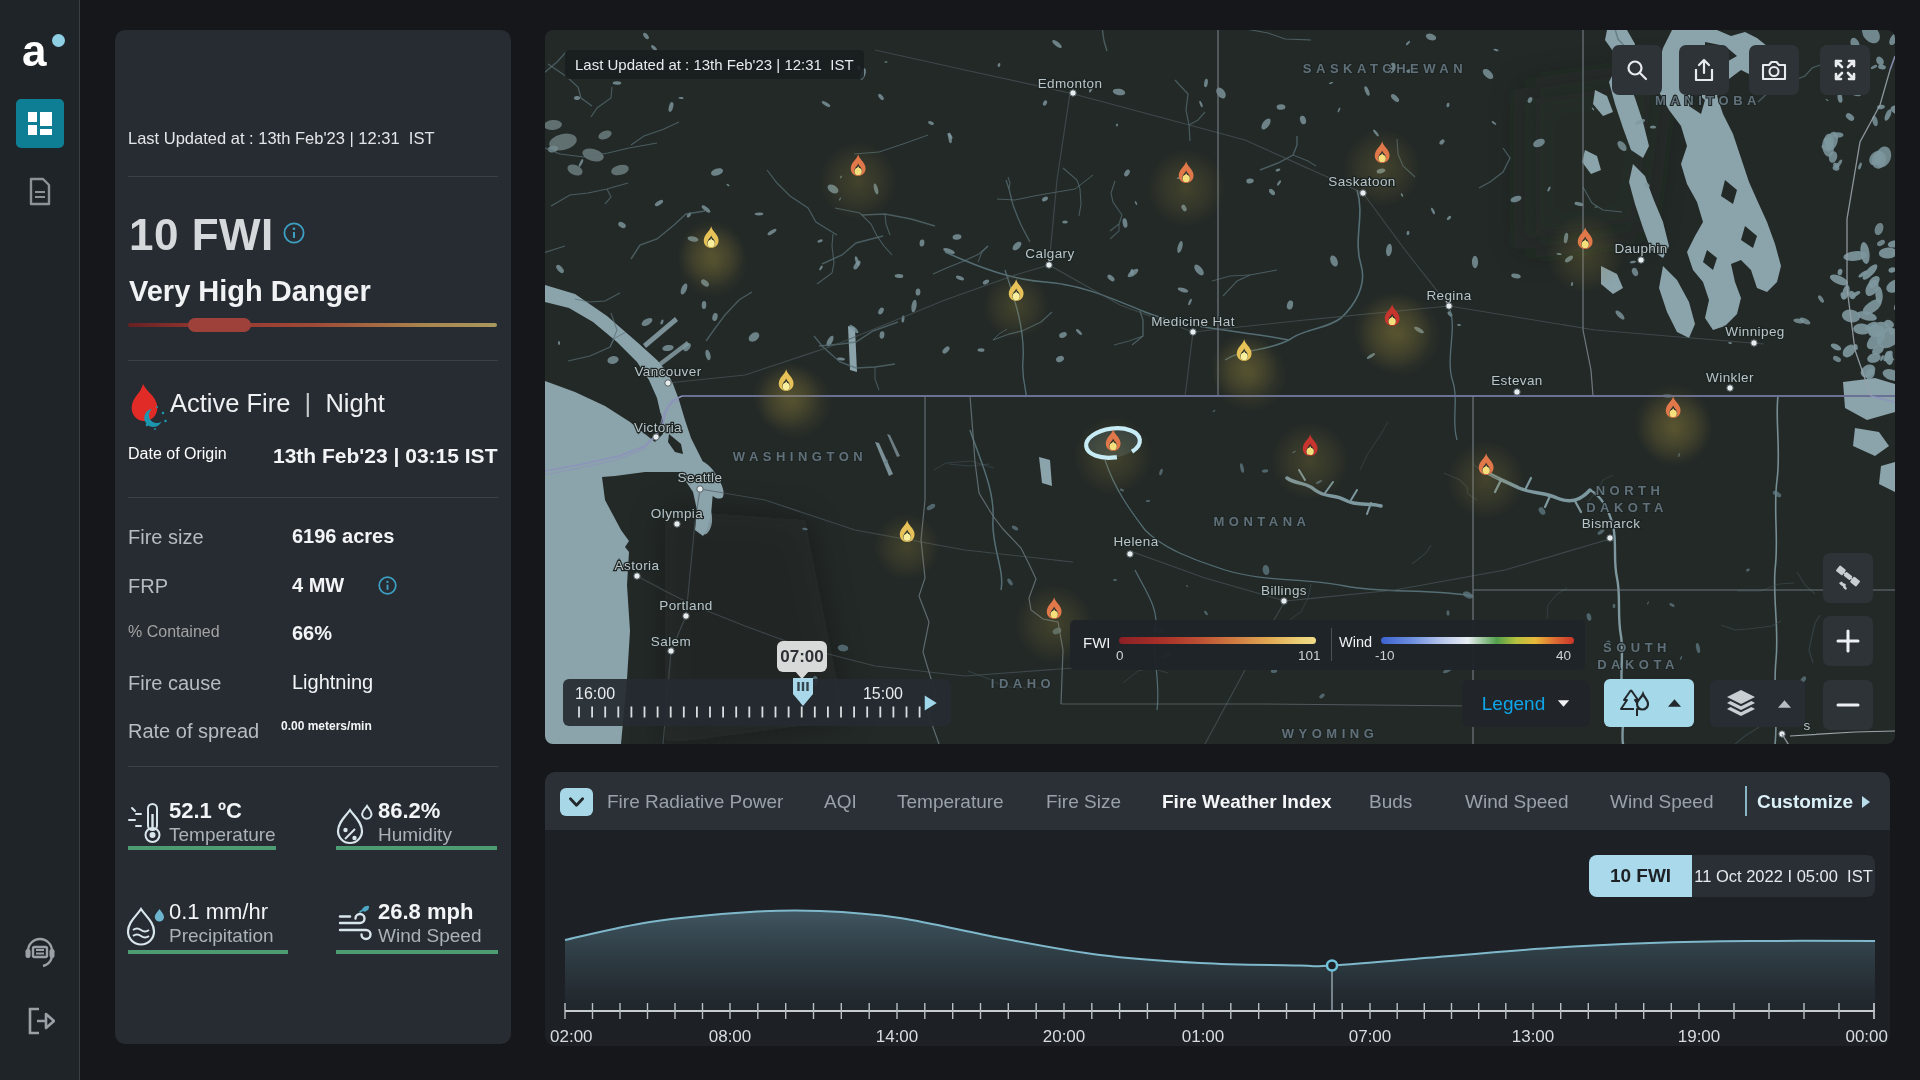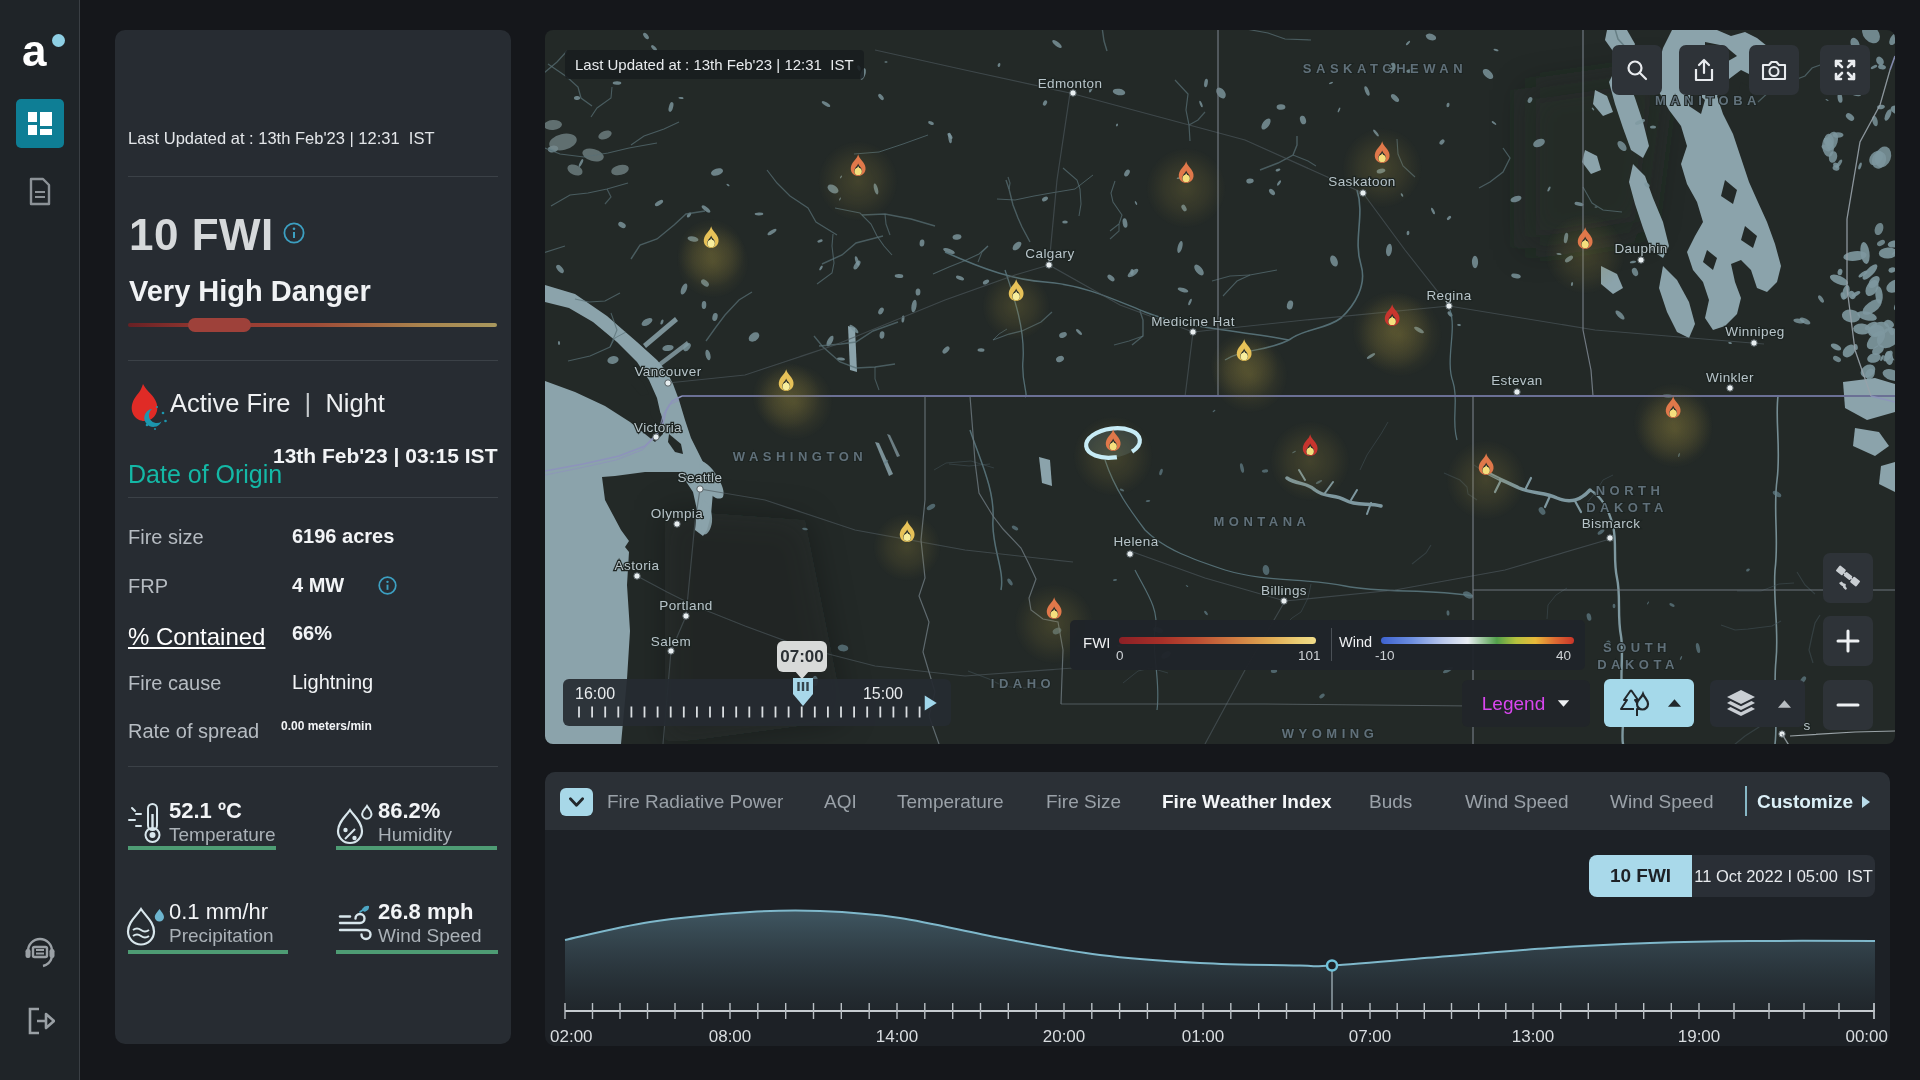--- a/index.html
+++ b/index.html
@@ -81,34 +81,34 @@
     <g fill="#1c96ae">
       <circle cx="37" cy="31" r="1.3"></circle>
         <circle cx="39.5" cy="39" r="1.3"></circle>
         <circle cx="31" cy="25" r="1"></circle>
       <circle cx="22" cy="34" r="1"></circle>
         <circle cx="21" cy="43" r="1.3"></circle>
         <circle cx="29" cy="47" r="1"></circle>
     </g>
   </svg>
   <div class="abs" style="left:55px;top:359px;font-size:25.5px;color:#eef0f2;">Active Fire <span style="color:#c6cacd;font-weight:300;">&nbsp;|&nbsp;</span> Night</div>
-  <div class="abs" style="left:13px;top:430px;font-size:25px;color:#14b8a6;">Date of Origin</div>
+  <div class="abs" style="left:13px;top:415px;font-size:16px;color:#ffffff;">Date of Origin</div>
   <div class="abs" style="left:158px;top:414px;font-size:21px;font-weight:bold;color:#f2f4f6;">13th Feb'23 | 03:15 IST</div>
   <div class="hr" style="top:467px;"></div>
 
   <div class="abs" style="left:13px;top:496px;font-size:20px;color:#b6bcc2;">Fire size</div>
   <div class="abs" style="left:177px;top:495px;font-size:20px;font-weight:bold;color:#f2f4f6;">6196 acres</div>
   <div class="abs" style="left:13px;top:545px;font-size:20px;color:#b6bcc2;">FRP</div>
   <div class="abs" style="left:177px;top:544px;font-size:20px;font-weight:bold;color:#f2f4f6;">4 MW</div>
   <svg class="abs" style="left:263px;top:546px;" width="19" height="19" viewBox="0 0 22 22" fill="none">
     <circle cx="11" cy="11" r="9.6" stroke="#3c9fc1" stroke-width="2"></circle>
     <path d="M11 10 V16" stroke="#3c9fc1" stroke-width="2.2"></path>
     <circle cx="11" cy="6.8" r="1.4" fill="#3c9fc1"></circle>
   </svg>
-  <div class="abs" style="left:13px;top:593px;font-size:24px;color:#ffffff;text-decoration:underline;">% Contained</div>
+  <div class="abs" style="left:13px;top:593px;font-size:16px;color:#a3a3a3;">% Contained</div>
   <div class="abs" style="left:177px;top:592px;font-size:20px;font-weight:bold;color:#f2f4f6;">66%</div>
   <div class="abs" style="left:13px;top:642px;font-size:20px;color:#b6bcc2;">Fire cause</div>
   <div class="abs" style="left:177px;top:641px;font-size:20px;font-weight:normal;color:#f2f4f6;">Lightning</div>
   <div class="abs" style="left:13px;top:690px;font-size:20px;color:#b6bcc2;">Rate of spread</div>
   <div class="abs" style="left:166px;top:689px;font-size:12px;font-weight:bold;color:#f2f4f6;text-align:center;">0.00 meters/min</div>
   <div class="hr" style="top:736px;"></div>
 
   <svg class="abs" style="left:11px;top:770px;" width="40" height="46" viewBox="0 0 40 46" fill="none" stroke="#d8e6ec" stroke-width="2">
     <rect x="22" y="4" width="9" height="26" rx="4.5"></rect>
     <circle cx="26.5" cy="35" r="7"></circle>
@@ -850,21 +850,21 @@
   <span class="abs" style="left:269px;top:14px;font-size:14.5px;color:#eef0f2;">Wind</span>
   <div class="abs" style="left:311px;top:17px;width:193px;height:7px;border-radius:4px;
     background:linear-gradient(90deg,#3d62cf,#6d8fe0 16%,#b9c8ec 32%,#e8edf2 45%,#52a04b 60%,#b5c23e 70%,#e8b93a 80%,#de6c33 90%,#c93529);"></div>
   <span class="abs" style="left:305px;top:28px;font-size:13.5px;color:#cdd2d6;">-10</span>
   <span class="abs" style="left:486px;top:28px;font-size:13.5px;color:#cdd2d6;">40</span>
 </div>
 
 
 <div class="abs" style="left:917px;top:650px;width:128px;height:47px;background:#212529;border-radius:6px;
   display:flex;align-items:center;justify-content:center;gap:12px;">
-  <span style="font-size:19px;color:#d946ef;">Legend</span>
+  <span style="font-size:19px;color:#0ea5e9;">Legend</span>
   <svg width="13" height="9" viewBox="0 0 16 10">
         <path d="M1 1 L8 9 L15 1 Z" fill="#eef0f2"></path>
       </svg>
 </div>
 
 <div class="abs" style="left:1059px;top:649px;width:90px;height:48px;background:#a5d9ea;border-radius:6px;">
   <svg class="abs" style="left:14px;top:7px;" width="36" height="34" viewBox="0 0 36 34" fill="none" stroke="#22282c" stroke-width="2">
     <path d="M13 4 L20 14 H17 L23 23 H19 L19 30 M13 4 L6 14 H9 L3 23 H16" stroke-linejoin="round"></path>
     <path d="M25 8 C26.5 12 30 13.5 30 18 A5.5 5.5 0 0 1 19 18 C19 13.5 23.5 12 25 8 Z" fill="#a5d9ea" stroke-width="2.2"></path>
   </svg>

